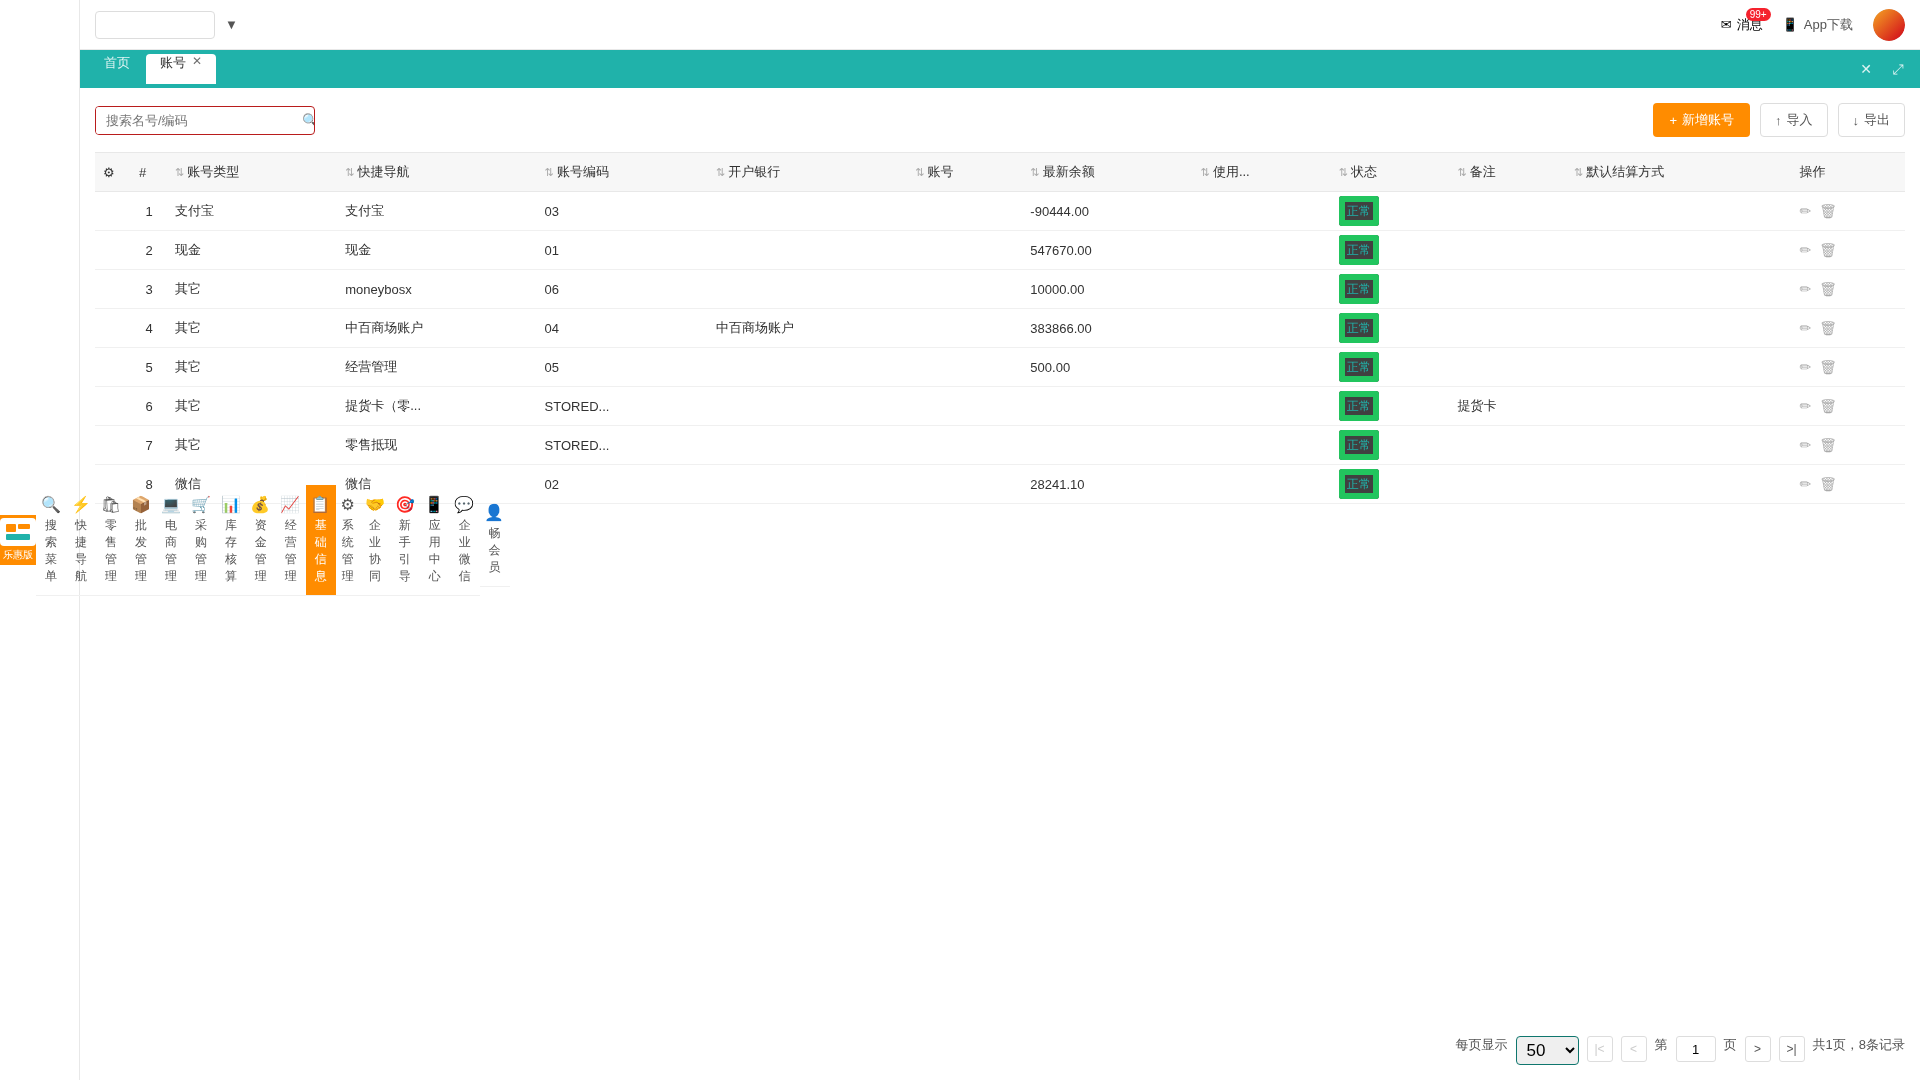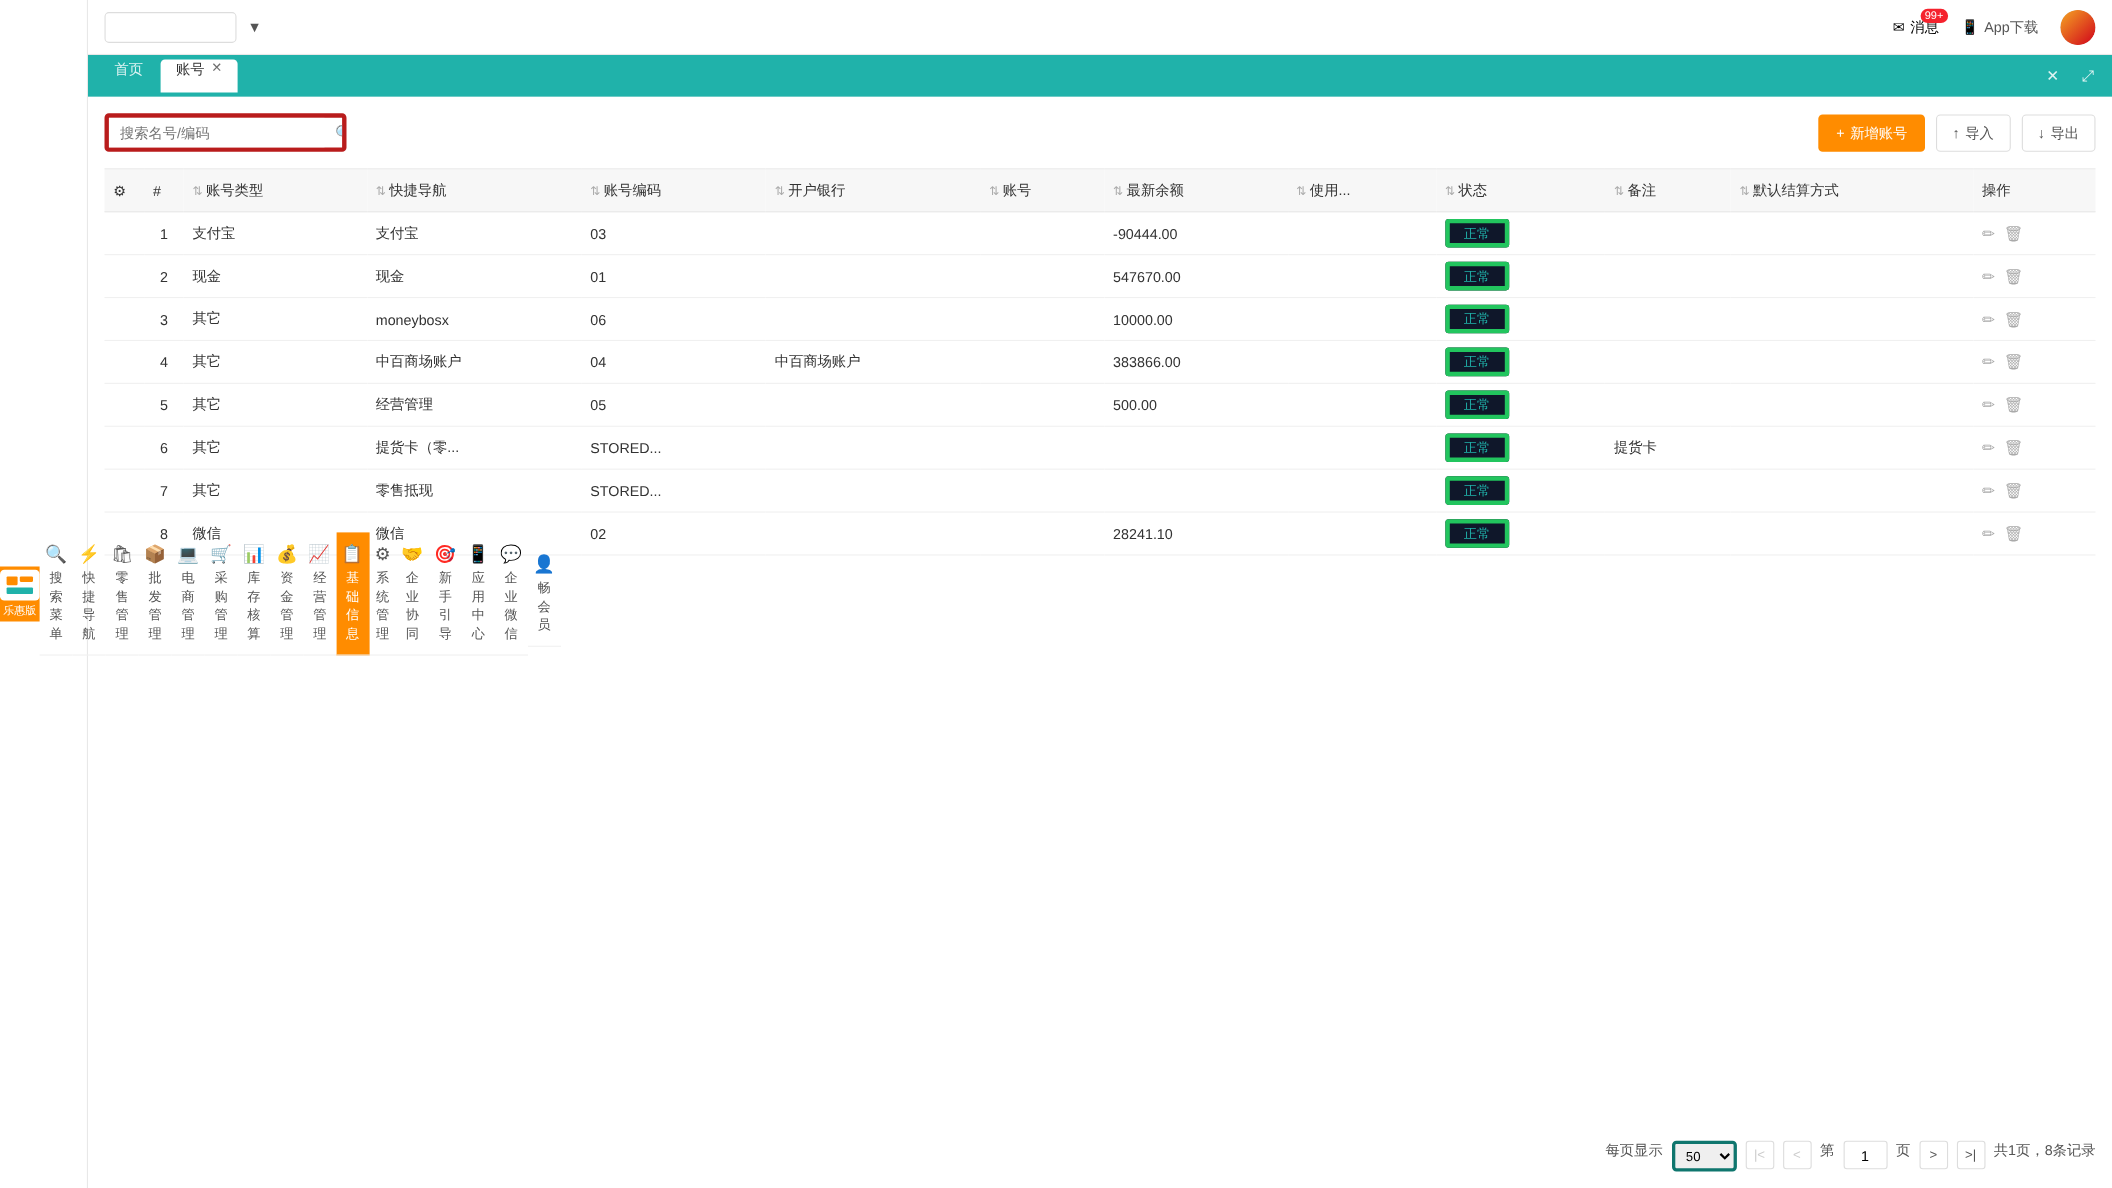--- a/index.html
+++ b/index.html
@@ -193,21 +193,21 @@
     
     .toolbar {
       display: flex;
       align-items: center;
       justify-content: space-between;
       margin-bottom: 15px;
     }
     .search-box {
       display: flex;
       align-items: center;
-      border: 4px solid #b91c1c;
+      border: 1px solid #b91c1c;
       border-radius: 4px;
       overflow: hidden;
       width: 220px;
     }
     .search-input {
       border: none;
       outline: none;
       padding: 6px 10px;
       font-size: 13px;
       flex: 1;
@@ -272,24 +272,24 @@
       color: #aaa;
       font-size: 11px;
     }
     .data-table td {
       padding: 10px 8px;
       border-bottom: 1px solid #f0f0f0;
       color: #333;
       white-space: nowrap;
     }
     .status-badge {
-      background: #0f172a;
+      background: #404040;
       color: #20b2aa;
-      border: 4px solid #22c55e;
-      padding: 2px 13px;
+      border: 6px solid #22c55e;
+      padding: 2px 2px;
       border-radius: 3px;
       font-size: 12px;
     }
     .action-icons {
       display: flex;
       gap: 8px;
       align-items: center;
     }
     .action-icon {
       color: #aaa;
@@ -302,24 +302,24 @@
       display: flex;
       align-items: flex-start;
       justify-content: flex-end;
       margin-top: auto;
       padding-top: 15px;
       gap: 8px;
       color: #555;
       font-size: 13px;
     }
     .page-size-select {
-      border: 3px solid #0f766e;
+      border: 1px solid #0f766e;
       border-radius: 4px;
       padding: 3px 6px;
-      font-size: 12px;
+      font-size: 17px;
     }
     .page-nav-btn {
       width: 26px;
       height: 26px;
       border: 1px solid #ddd;
       background: #fff;
       border-radius: 3px;
       cursor: pointer;
       display: flex;
       align-items: center;

